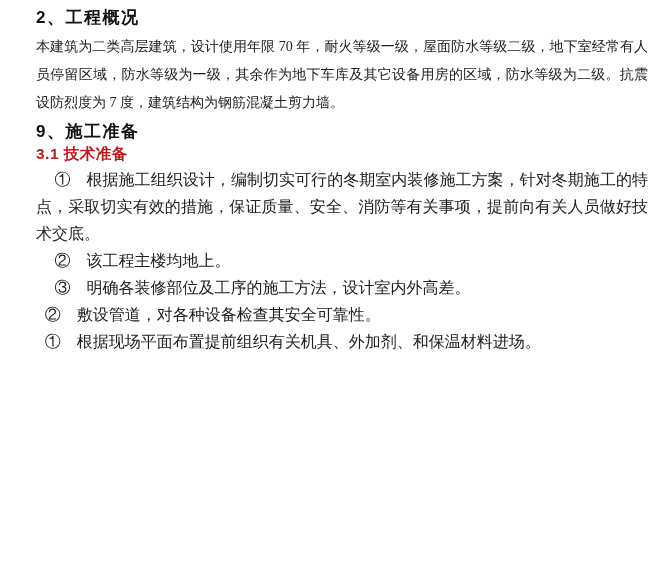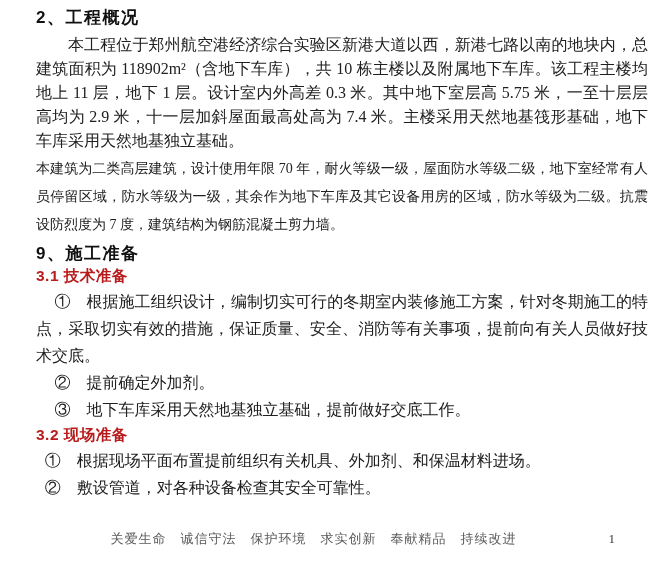--- a/index.html
+++ b/index.html
@@ -89,35 +89,29 @@
     color: #3a3a3a;
   }
 </style>
 </head>
 <body>
 
 <div class="page">
 
   <h1 class="h-main">2、工程概况</h1>
 
-  <p class="p-body">本工程位于郑州航空港经济综合实验区新港大道以西，新港七路以南的地块内，总建筑面积为 118902m²（含地下车库），共 10 栋主楼以及附属地下车库。该工程主楼均地上 11 层，地下 1 层。设计室内外高差 0.3 米。其中地下室层高 5.75 米，一至十层层高均为 2.9 米，十一层加斜屋面最高处高为 7.4 米。主楼采用天然地基筏形基础，地下车库采用天然地基独立基础。</p>
 
   <p class="p-small">本建筑为二类高层建筑，设计使用年限 70 年，耐火等级一级，屋面防水等级二级，地下室经常有人员停留区域，防水等级为一级，其余作为地下车库及其它设备用房的区域，防水等级为二级。抗震设防烈度为 7 度，建筑结构为钢筋混凝土剪力墙。</p>
 
   <h1 class="h-main mid">9、施工准备</h1>
 
   <h2 class="h-sub">3.1 技术准备</h2>
 
   <p class="item indent-a">①　根据施工组织设计，编制切实可行的冬期室内装修施工方案，针对冬期施工的特点，采取切实有效的措施，保证质量、安全、消防等有关事项，提前向有关人员做好技术交底。</p>
-  <p class="item indent-a">②　提前确定外加剂。</p>
-  <p class="item indent-a">③　地下车库采用天然地基独立基础，提前做好交底工作。</p>
+  <p class="item indent-a">②　该工程主楼均地上。</p>
+  <p class="item indent-a">③　明确各装修部位及工序的施工方法，设计室内外高差。</p>
 
-  <h2 class="h-sub">3.2 现场准备</h2>
 
+  <p class="item indent-b">②　敷设管道，对各种设备检查其安全可靠性。</p>
   <p class="item indent-b">①　根据现场平面布置提前组织有关机具、外加剂、和保温材料进场。</p>
-  <p class="item indent-b">②　敷设管道，对各种设备检查其安全可靠性。</p>
 
-  <div class="footer">
-    <span class="footer-slogan">关爱生命　诚信守法　保护环境　求实创新　奉献精品　持续改进</span>
-    <span class="page-number">1</span>
-  </div>
 
 </div>
 
 </body></html>

